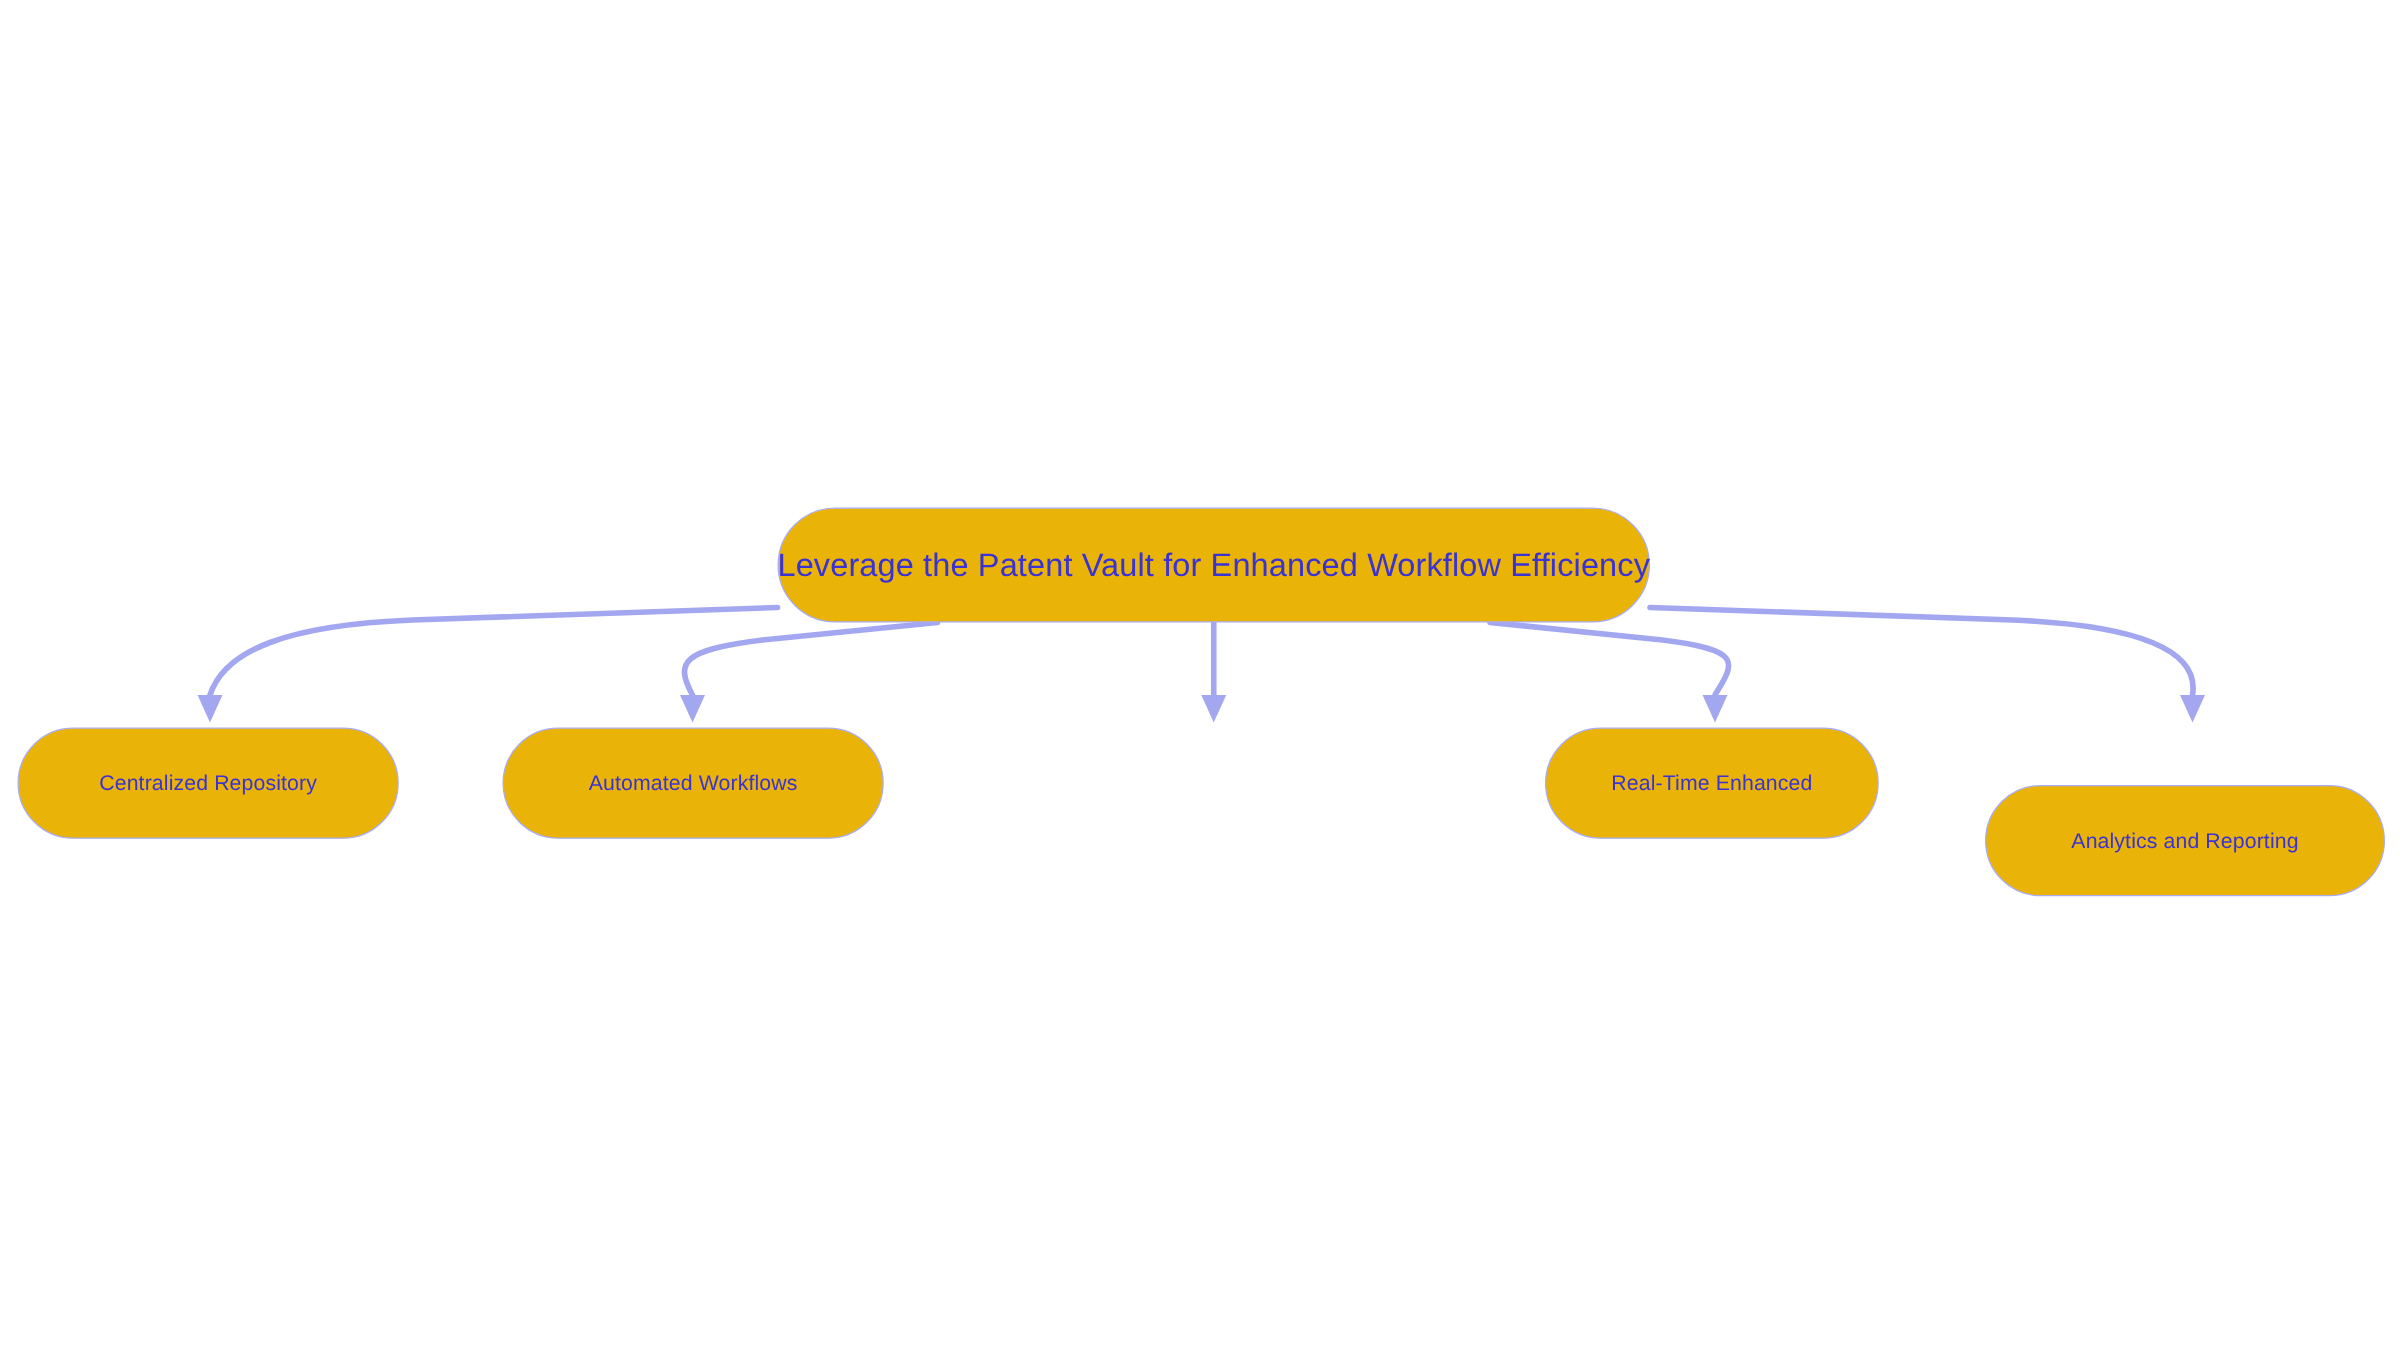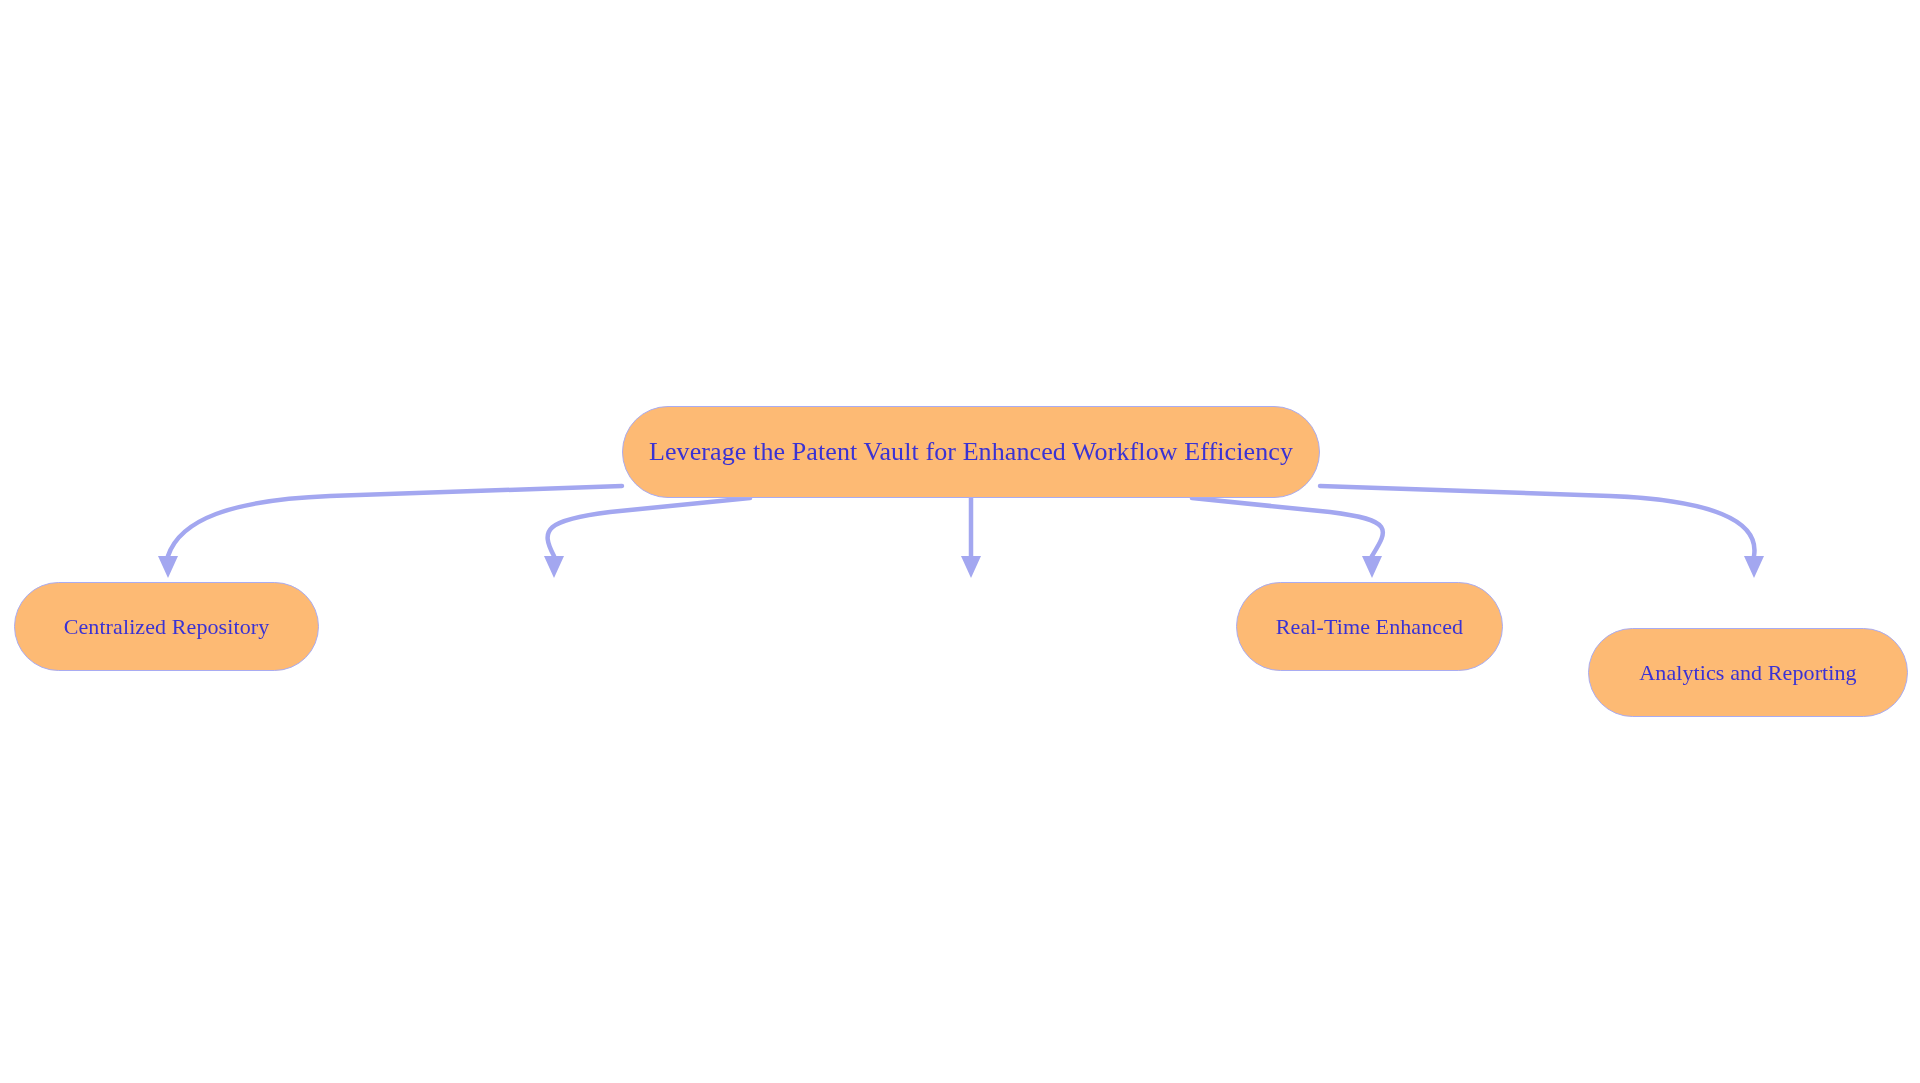--- a/index.html
+++ b/index.html
@@ -23,29 +23,28 @@
     top: 0;
     width: 1920px;
     height: 1083px;
   }
   .node {
     position: absolute;
     box-sizing: border-box;
     display: flex;
     align-items: center;
     justify-content: center;
-    background: #fdba74;
+    background: #eab308;
     border: 1.6px solid #a9acf2;
     border-radius: 999px;
     color: #3a32d4;
     white-space: nowrap;
-    font-family: Liberation Serif, serif;
   }
   .node-label {
-    font-size: 22px;
+    font-size: 17px;
     letter-spacing: 0.1px;
     line-height: 1;
     color: #3a32d4;
   }
   .node.root .node-label {
     font-size: 26px;
   }
 </style>
 </head>
 <body>
@@ -70,20 +69,23 @@
   </svg>
 
   <div class="node root" style="left:622px; top:406px; width:698px; height:92px;">
     <span class="node-label">Leverage the Patent Vault for Enhanced Workflow Efficiency</span>
   </div>
 
   <div class="node" style="left:14px; top:582px; width:305px; height:89px;">
     <span class="node-label">Centralized Repository</span>
   </div>
 
+  <div class="node" style="left:402px; top:582px; width:305px; height:89px;">
+    <span class="node-label">Automated Workflows</span>
+  </div>
 
 
   <div class="node" style="left:1236px; top:582px; width:267px; height:89px;">
     <span class="node-label">Real-Time Enhanced</span>
   </div>
 
   <div class="node" style="left:1588px; top:582px; width:320px; height:89px;margin-top:46px;">
     <span class="node-label">Analytics and Reporting</span>
   </div>
 

